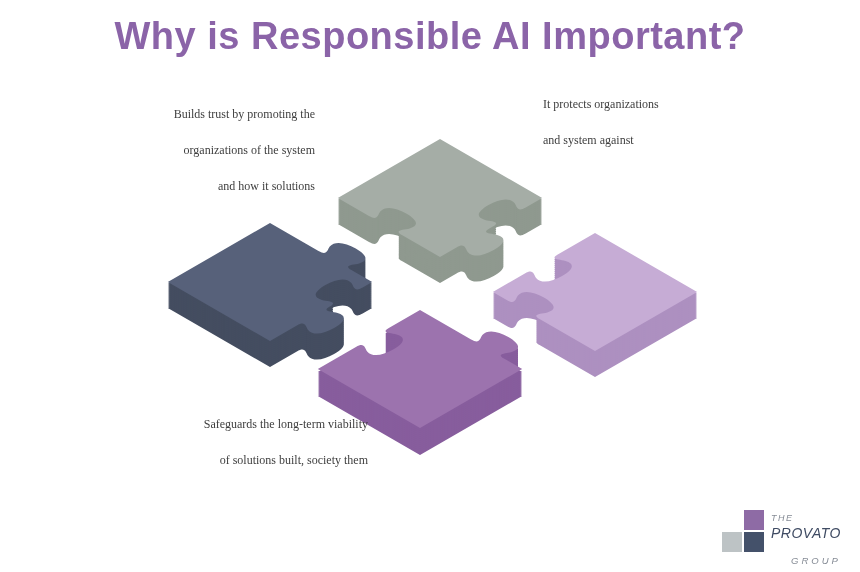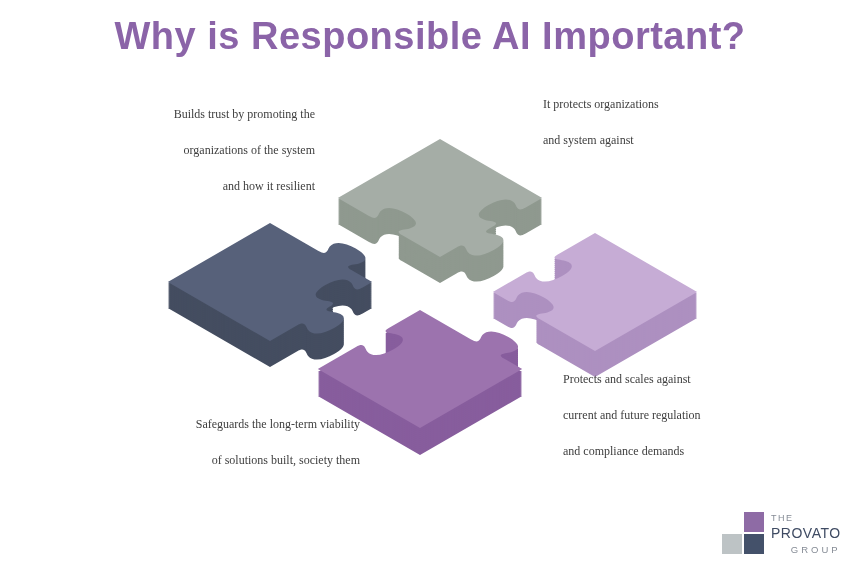--- a/index.html
+++ b/index.html
@@ -14,33 +14,33 @@
   .title{
     position:absolute;top:12px;left:0;width:860px;
     text-align:center;font-size:38px;font-weight:bold;
     letter-spacing:.5px;line-height:48px;
   }
   .tblock{
     position:absolute;font-size:12px;line-height:36px;color:#3e3e3e;font-family:Liberation Serif, serif;
   }
   .tblock.tl{top:96px;left:12px;width:303px;text-align:right;}
   .tblock.tr{top:86px;left:543px;width:270px;text-align:left;}
-  .tblock.bl{top:406px;left:18px;width:342px;text-align:right;}
+  .tblock.bl{top:406px;left:26px;width:342px;text-align:right;}
   .tblock.br{top:361px;left:563px;width:295px;text-align:left;}
-  .logo{position:absolute;left:722px;top:509px;display:flex;align-items:center;}
+  .logo{position:absolute;left:722px;top:509px;display:flex;align-items:flex-start;font-style:italic;}
   .logo-grid{
     display:grid;grid-template-columns:20px 20px;grid-template-rows:20px 20px;
     gap:2px;margin-top:1px;
   }
   .sq{width:20px;height:20px;}
   .sq.empty{background:transparent;}
   .logo-text{display:flex;flex-direction:column;margin-left:7px;margin-top:4px;}
   .logo-the{font-size:9px;letter-spacing:1.5px;line-height:10px;}
   .logo-provato{font-size:14px;letter-spacing:.5px;line-height:20px;font-weight:500;}
-  .logo-group{font-size:9.5px;letter-spacing:3px;line-height:11px;align-self:flex-end;margin-top:1px;}
+  .logo-group{font-size:9.5px;letter-spacing:3px;line-height:11px;align-self:flex-end;margin-top:12px;}
 </style>
 </head>
 <body>
 
 <div class="stage">
 
   <svg id="puzzle-svg" width="860" height="572" viewBox="0 0 860 572" xmlns="http://www.w3.org/2000/svg" xmlns:xlink="http://www.w3.org/1999/xlink">
     <defs>
       <path id="p-gray" transform="matrix(0.866 0.5 -0.866 0.5 0 0)" d="M0 0 L118 0
            L118 19 C118 29 112 23 107 21 C98 18 94 26 94 38 C94 50 98 58 107 55 C112 53 118 47 118 57
@@ -127,38 +127,33 @@
         <use href="#p-purple" xlink:href="#p-purple" y="3" fill="#875d9d"></use>
         <use href="#p-purple" xlink:href="#p-purple" y="0" fill="#9c73ae"></use>
       </g>
   </svg>
 
   <div class="title" style="color: rgb(139, 100, 168);">Why is Responsible AI Important?</div>
 
   <div class="tblock tl" style="color: rgb(62, 62, 62);">
     <div>Builds trust by promoting the</div>
     <div>organizations of the system</div>
-    <div>and how it resilient</div>
+    <div>and how it solutions</div>
   </div>
 
   <div class="tblock tr" style="color: rgb(62, 62, 62);">
     <div>It protects organizations</div>
     <div>and system against</div>
   </div>
 
   <div class="tblock bl" style="color: rgb(62, 62, 62);">
     <div>Safeguards the long-term viability</div>
     <div>of solutions built, society them</div>
   </div>
 
-  <div class="tblock br" style="color: rgb(62, 62, 62);">
-    <div>Protects and scales against</div>
-    <div>current and future regulation</div>
-    <div>and compliance demands</div>
-  </div>
 
   <div class="logo">
     <div class="logo-grid">
       <div class="sq empty"></div>
       <div class="sq" style="background: rgb(142, 107, 165);"></div>
       <div class="sq" style="background: rgb(189, 195, 197);"></div>
       <div class="sq" style="background: rgb(68, 81, 106);"></div>
     </div>
     <div class="logo-text">
       <span class="logo-the" style="color: rgb(133, 139, 149);">THE</span>

